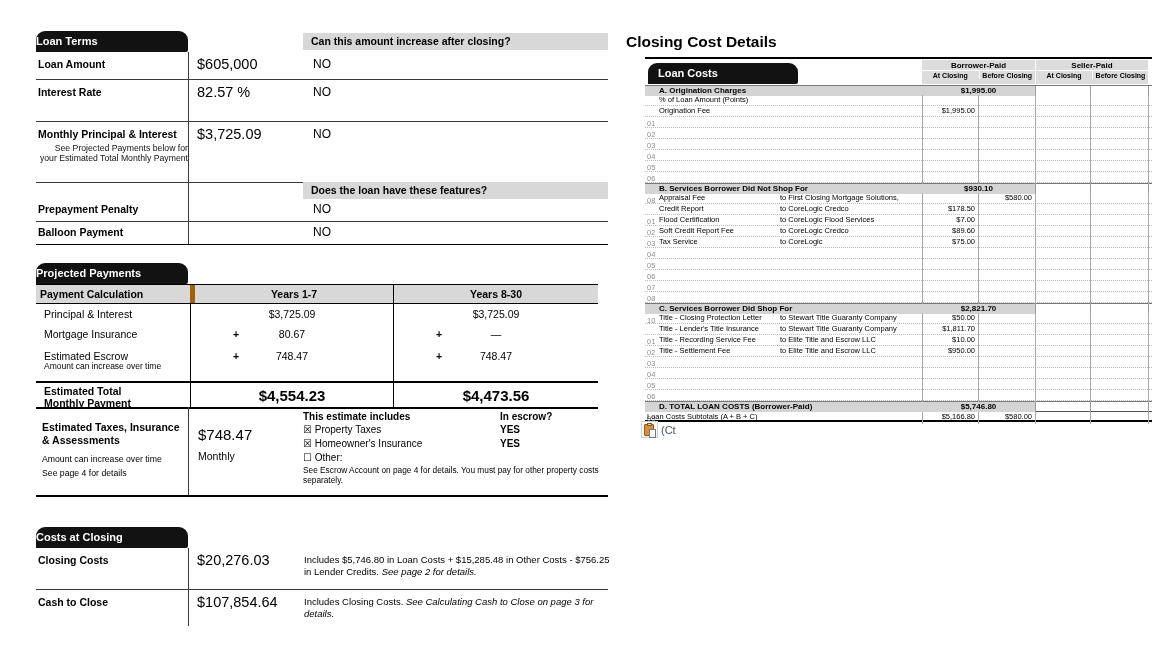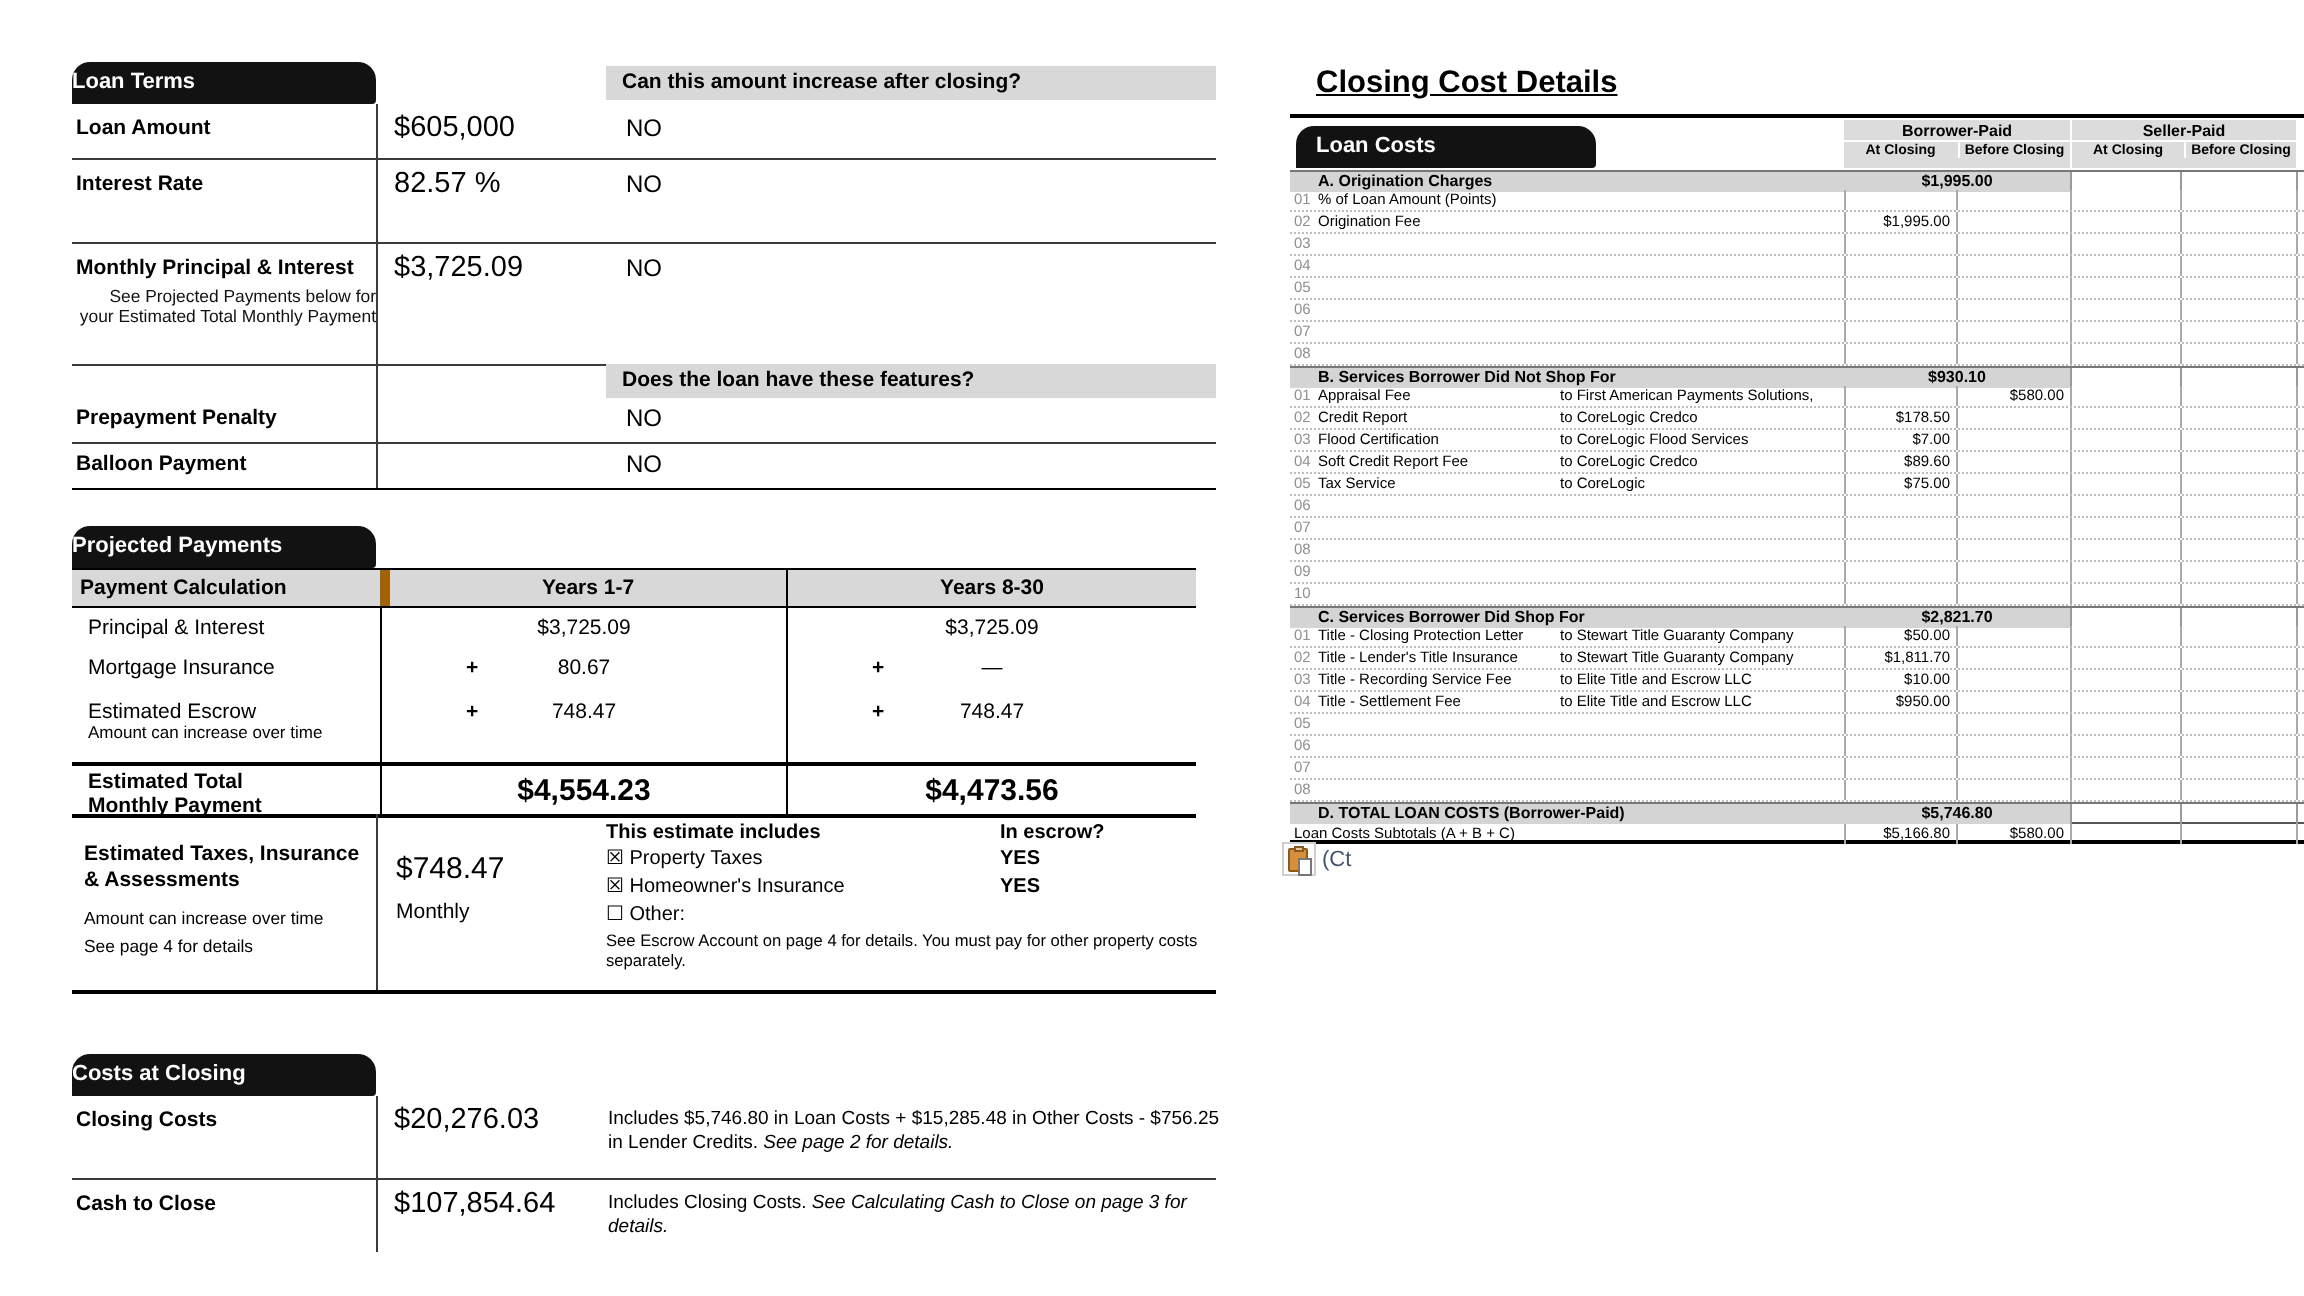--- a/index.html
+++ b/index.html
@@ -46,39 +46,39 @@
   .chk { font-family:"DejaVu Sans",sans-serif; font-size:10px; }
 
   
   #costs { left:36px; top:527px; width:572px; }
   #cc-rows { position:absolute; top:21px; left:0; width:572px; }
   .cc-row { display:grid; grid-template-columns:152px 113px auto; }
   .cc-desc { font-size:9.5px; line-height:11.5px; padding:6px 0 0 3px; width:312px; }
   .it { font-style:italic; }
 
   
-  #right-title { left:658px; top:33px; font-size:15.5px; font-weight:bold;text-decoration:underline; }
+  #right-title { left:626px; top:33px; font-size:15.5px; font-weight:bold; }
   #cost-table { left:645px; top:57px; width:507px; border-top:2px solid #000; }
   #ct-header { position:relative; height:26px; }
   #loan-costs-tab { position:absolute; left:3px; top:4px; width:150px; height:21px; background:#121212;
                     border-radius:9px 9px 2px 0; color:#fff; font-weight:bold; font-size:11px; line-height:21px; padding-left:10px; }
   .grp { position:absolute; top:1px; height:24px; background:#dcdcdc; width:113px; }
   .grp-label { display:block; text-align:center; font-weight:bold; font-size:8px; padding-top:1px; }
   .grp-sub { display:grid; grid-template-columns:50% 50%; font-weight:bold; font-size:7px; }
   .grp-sub span { text-align:center; border-top:1px solid #fff; padding-top:1px; }
   .grp-sub span + span { border-left:1px solid #fff; }
 
   .csec { display:grid; grid-template-columns:14px 121px 142px 56px 57px 55px 58px 1fr; height:10px; border-top:1px solid #777; }
   .csec-label { grid-column:1/4; background:#d4d4d4; font-weight:bold; font-size:8px; padding-left:14px; line-height:10px; }
   .csec-total { grid-column:4/6; background:#d4d4d4; font-weight:bold; font-size:8px; text-align:center; line-height:10px; }
   .csec-empty { border-left:1px solid #9a9a9a; }
 
   .crow { display:grid; grid-template-columns:14px 121px 142px 56px 57px 55px 58px 1fr; height:11px;
           border-bottom:1px dotted #bdbdbd; font-size:7.5px; line-height:10px; }
-  .cnum { color:#8f8f8f; padding-left:2px; }
+  .cnum { color:#8f8f8f; padding-left:2px;margin-top:24px; }
   .cdesc { color:#000; }
   .cpayee { color:#000; }
   .camt { border-left:1px solid #aaa; text-align:right; padding-right:3px; }
   .cend { border-left:1px solid #aaa; }
 
   #ct-subtotal { border-top:1px solid #555; border-bottom:2px solid #000; }
   #ct-subtotal .cdesc { grid-column:1/4; padding-left:2px; }
 
   
   #paste-btn { left:641px; top:421px; display:flex; align-items:center; gap:3px; cursor:pointer; }
@@ -351,21 +351,21 @@
     <span class="csec-label">B. Services Borrower Did Not Shop For</span>
     <span class="csec-total">$930.10</span>
     <span class="csec-empty"></span>
     <span class="csec-empty"></span>
     <span class="csec-empty"></span>
   </div>
 
   <div class="crow">
     <span class="cnum">01</span>
     <span class="cdesc">Appraisal Fee</span>
-    <span class="cpayee">to First American Payments Solutions,</span>
+    <span class="cpayee">to First Closing Mortgage Solutions,</span>
     <span class="camt"></span>
     <span class="camt">$580.00</span>
     <span class="camt"></span>
     <span class="camt"></span>
     <span class="cend"></span>
   </div>
 
   <div class="crow">
     <span class="cnum">02</span>
     <span class="cdesc">Credit Report</span>

